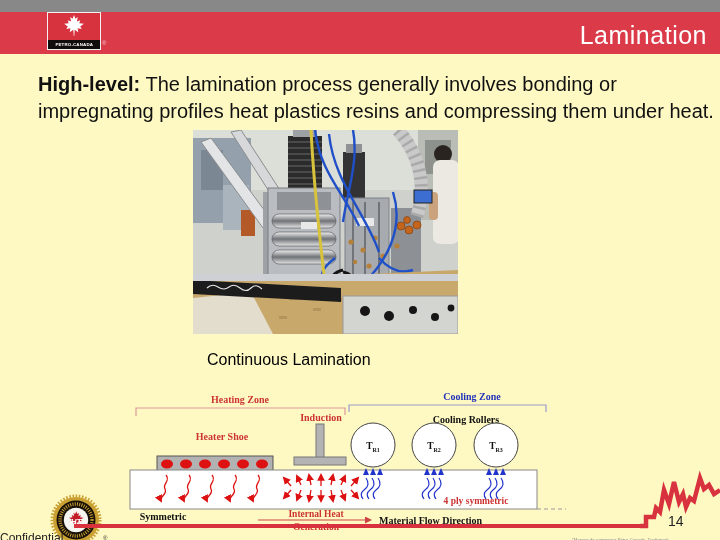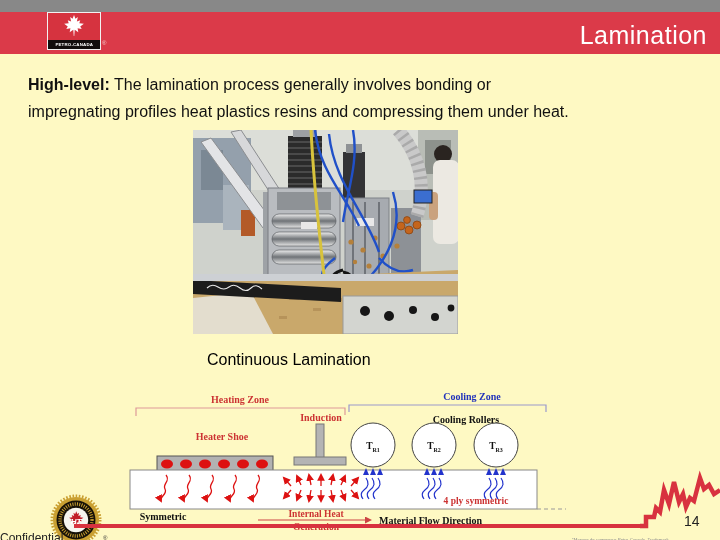--- a/index.html
+++ b/index.html
@@ -23,38 +23,38 @@
     position:absolute;left:0;bottom:0;width:100%;height:9px;background:#120d0d;
     display:flex;align-items:center;justify-content:center;
   }
   .logo-strip span{
     color:#ffffff;font-size:8px;font-weight:bold;white-space:nowrap;
     transform:scale(0.55);letter-spacing:0.3px;
   }
   .logo-reg{position:absolute;left:102px;top:28px;color:#f4c9c9;font-size:6px;}
   
   .body-text{
-    position:absolute;left:28px;top:59px;color:#111;font-size:16px;line-height:27px;
+    position:absolute;left:38px;top:59px;color:#111;font-size:20px;line-height:27px;
     white-space:nowrap;
   }
   .body-text b{font-weight:bold;}
   
   .photo{position:absolute;left:193px;top:118px;width:265px;height:204px;}
   .caption{
     position:absolute;left:207px;top:339px;font-size:16px;font-weight:normal;color:#000;
   }
   
   .diagram{position:absolute;left:100px;top:376px;}
   .diagram text{font-family:"Liberation Serif","DejaVu Serif",serif;font-weight:bold;}
   
   .badge{position:absolute;left:50px;top:482px;width:52px;height:52px;}
   .badge-reg{position:absolute;left:103px;top:523px;font-size:6px;color:#333;}
   .red-line{position:absolute;left:74px;top:512px;width:566px;height:4px;background:#D8323F;}
   .leaf-zigzag{position:absolute;left:628px;top:456px;}
-  .page-number{position:absolute;left:684px;top:501px;font-size:14px;color:#222;}
+  .page-number{position:absolute;left:668px;top:501px;font-size:14px;color:#222;}
   .confidential{position:absolute;left:0;top:519px;width:720px;text-align:left;
     font-size:12px;color:#222;}
   .trademark{
     position:absolute;left:572px;top:525px;font-size:8px;color:#8a8a8a;
     transform:scale(0.55);transform-origin:left top;white-space:nowrap;
   }
 </style>
 </head>
 <body>
 

